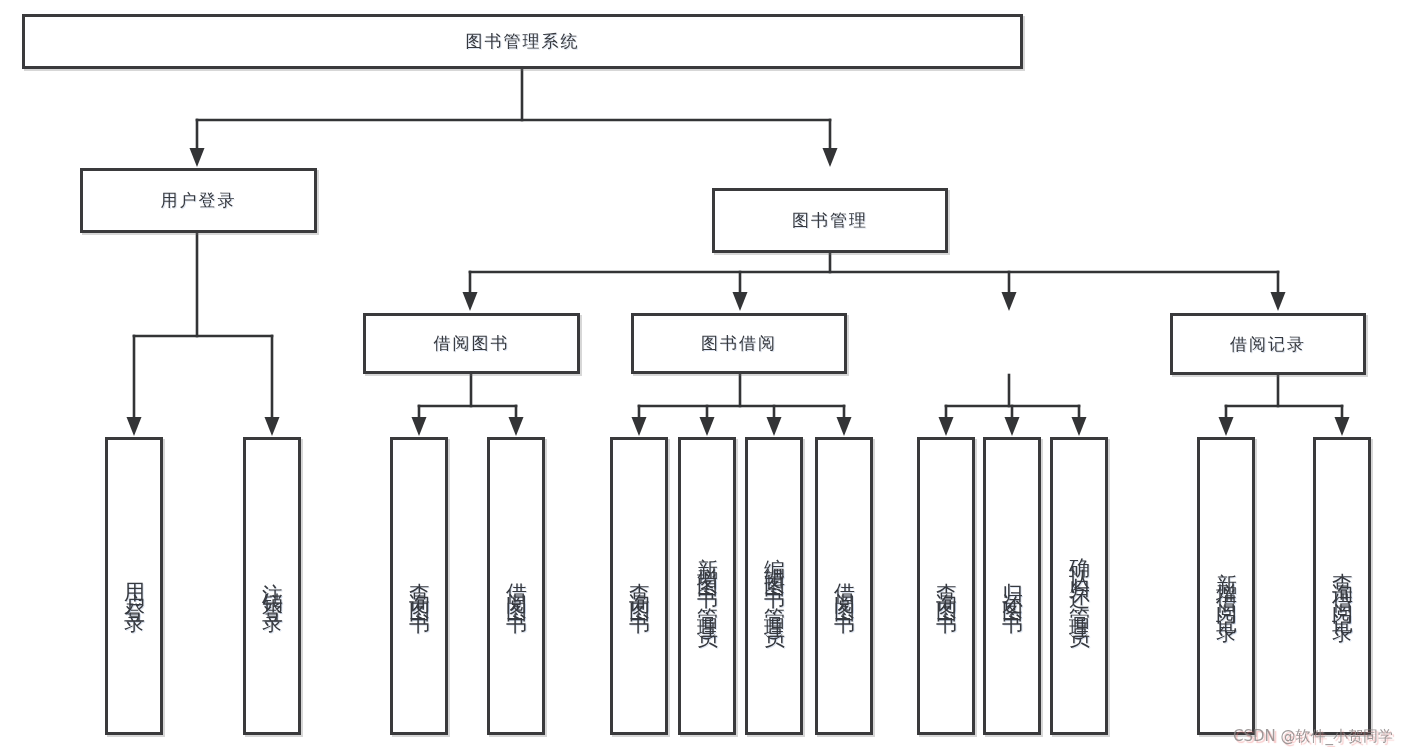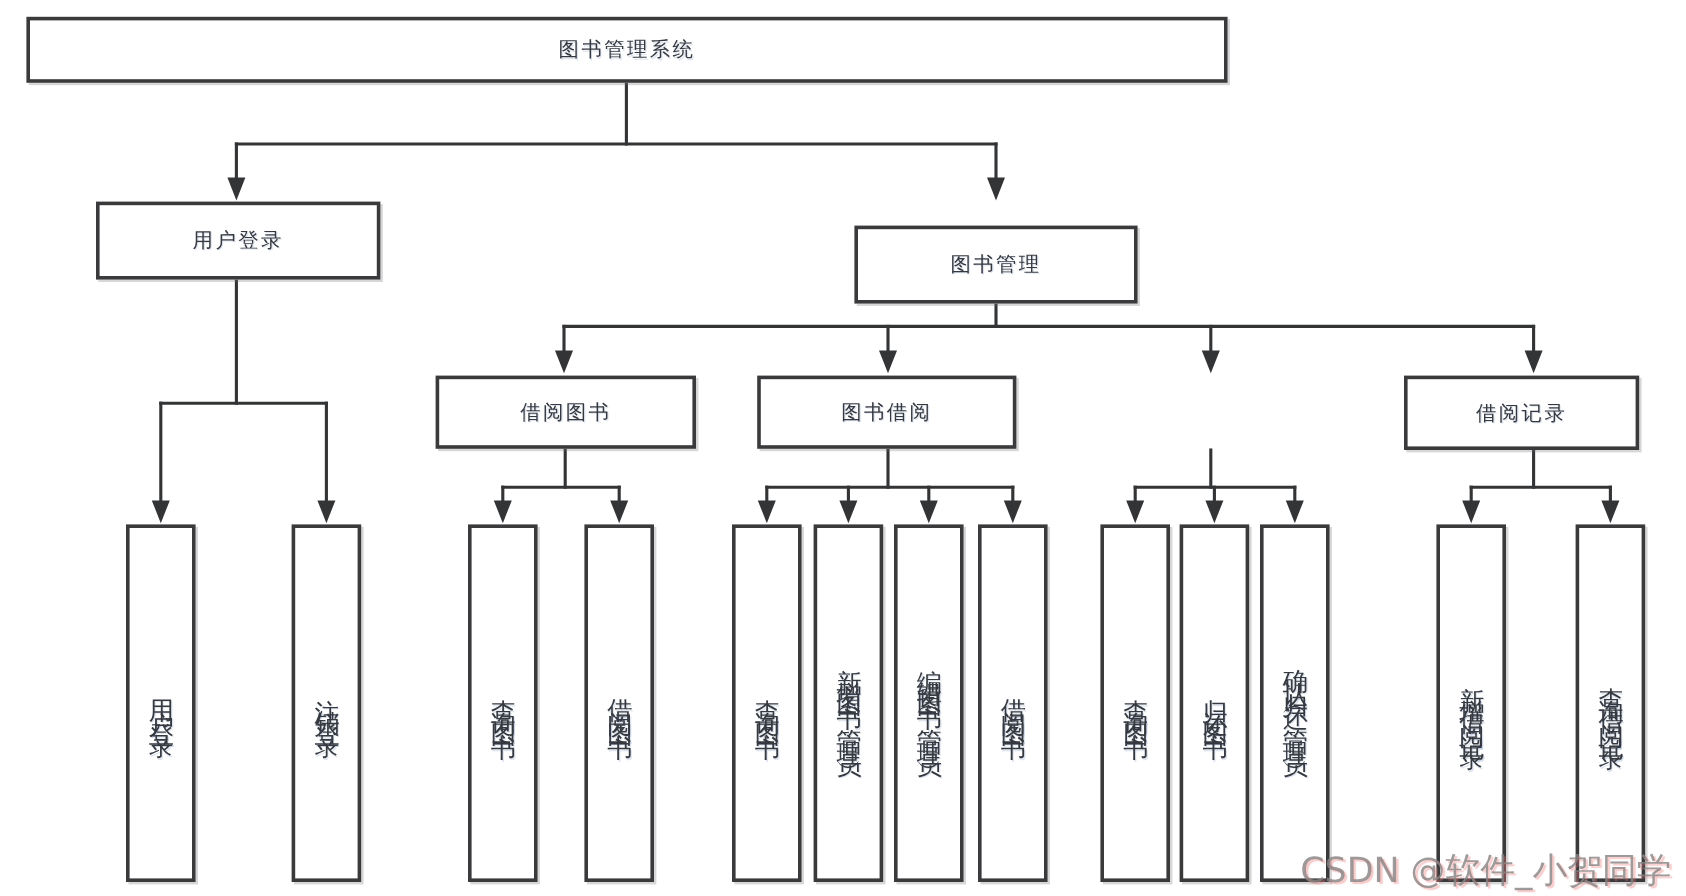--- a/index.html
+++ b/index.html
@@ -49,21 +49,21 @@
     font-size: 21px;
     letter-spacing: 10px;
     line-height: 1;
     text-shadow: 1px 1px 0 rgba(70,110,180,0.18);
   }
   #watermark {
     position: absolute;
     right: 12px;
     bottom: 1px;
     z-index: 2;
-    font-size: 29px;
+    font-size: 15px;
     color: rgba(138,132,132,0.82);
     text-shadow: 2px 2px 1px rgba(236,120,120,0.40);
     white-space: nowrap;
   }
 </style>
 </head>
 <body>
 
 <div id="stage">
 

